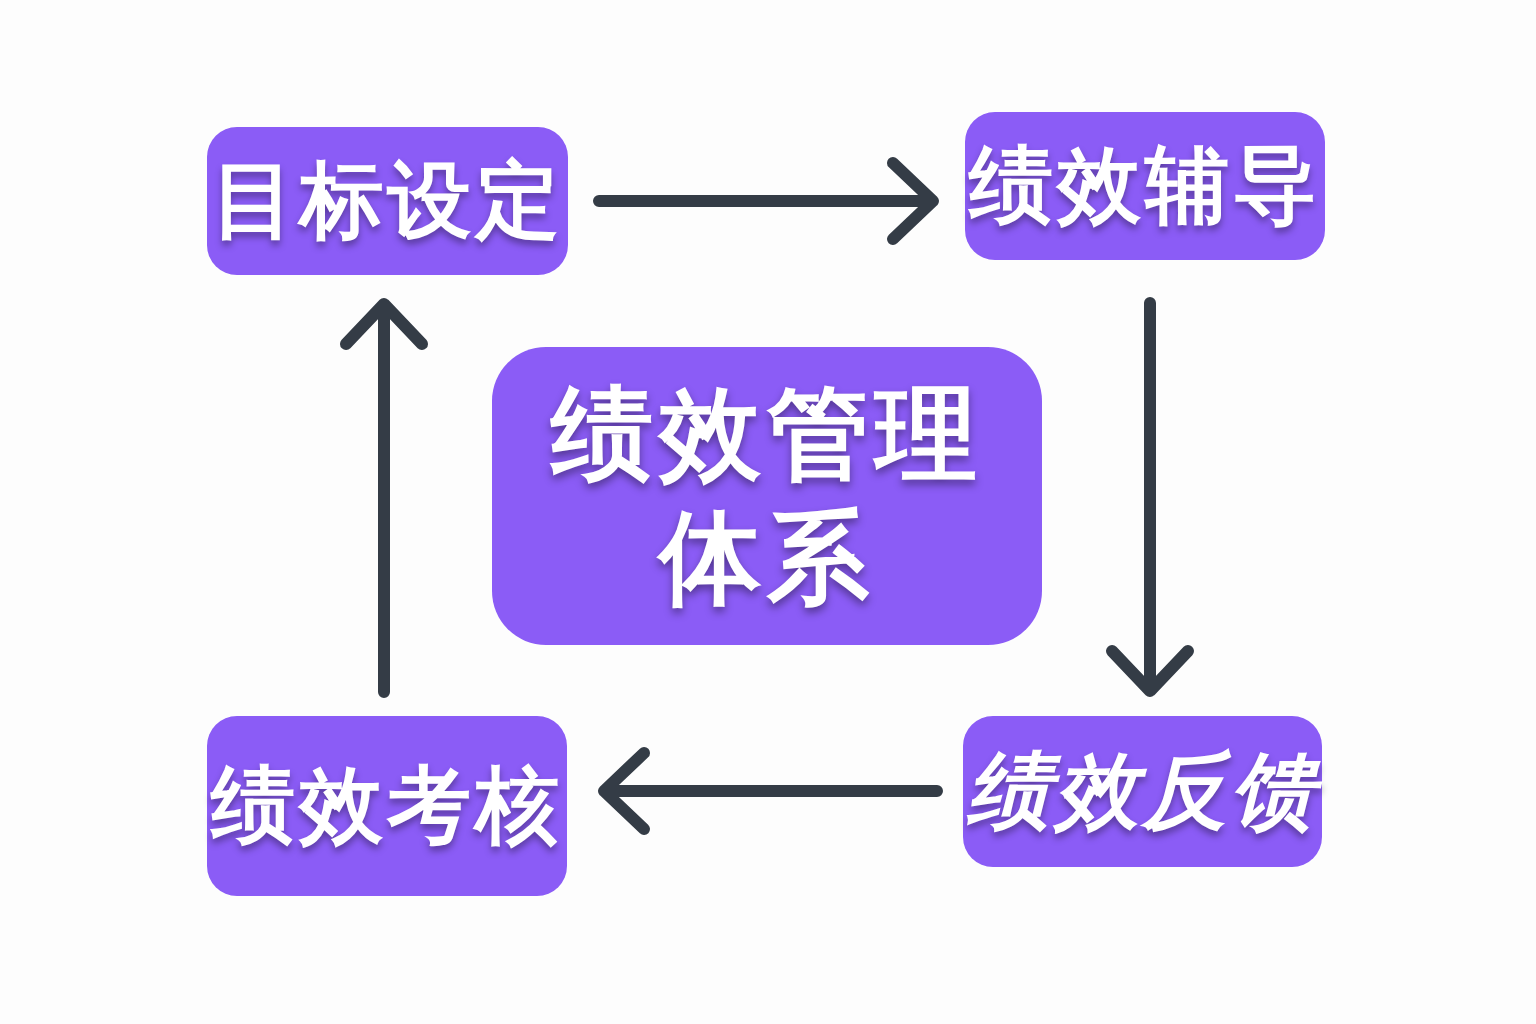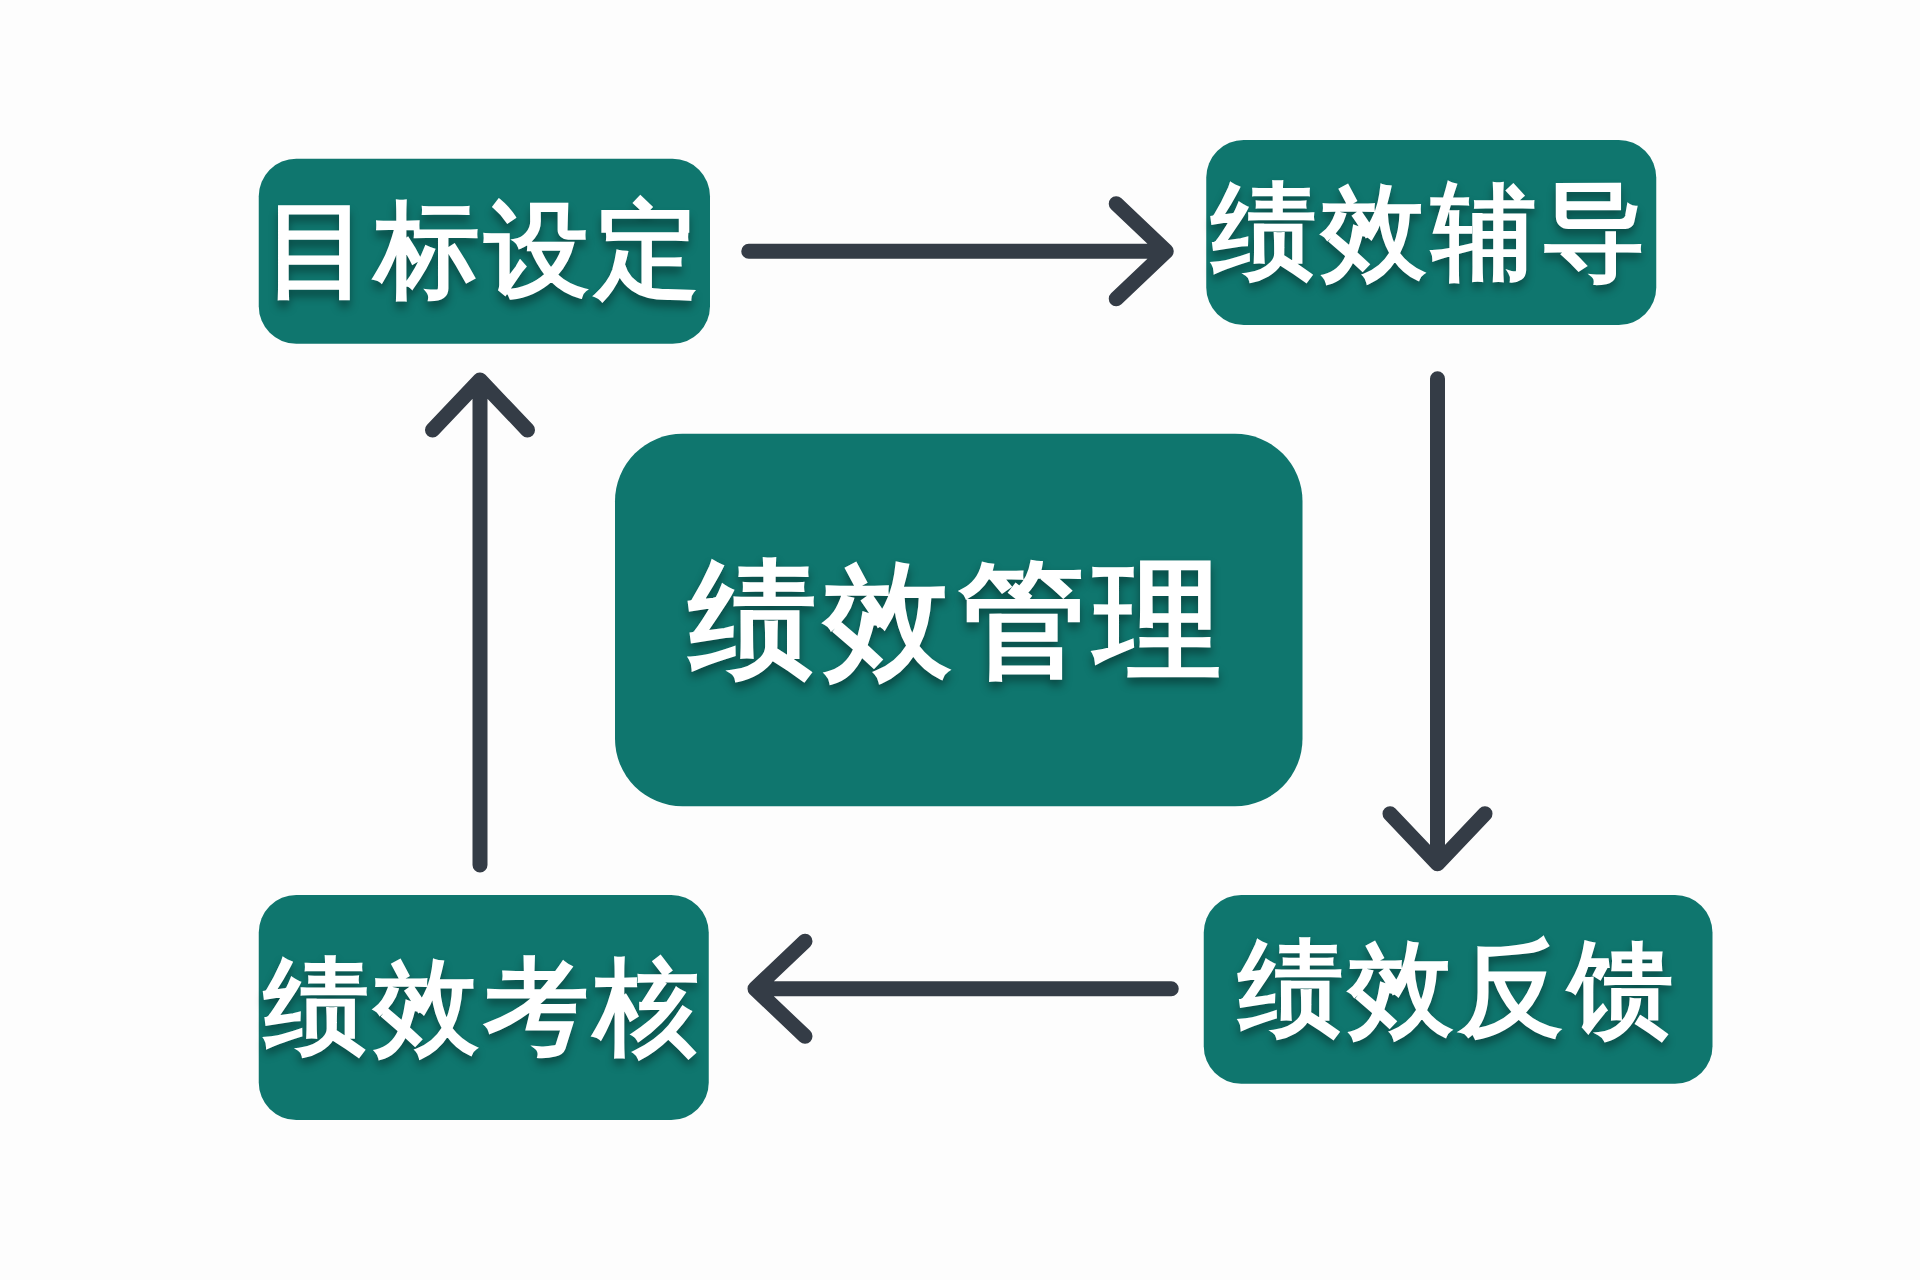--- a/index.html
+++ b/index.html
@@ -9,36 +9,36 @@
     display: flex; justify-content: center;
   }
   .canvas {
     position: relative;
     width: 1536px; height: 1024px;
     background: #fdfdfd;
     overflow: hidden;
   }
   .node {
     position: absolute;
-    background: #0f766e;
+    background: #8b5cf6;
     border-radius: 30px;
     display: flex; align-items: center; justify-content: center;
     color: #ffffff;
   }
   .node-label {
     font-size: 84px;
     font-weight: 800;
     letter-spacing: 4px;
     white-space: nowrap;
     text-shadow: 0 5px 7px rgba(0,0,0,0.35);
   }
   .node-tl { left: 207px; top: 127px; width: 361px; height: 148px; }
   .node-tr { left: 965px; top: 112px; width: 360px; height: 148px; }
   .node-bl { left: 207px; top: 716px; width: 360px; height: 180px; }
-  .node-br { left: 963px; top: 716px; width: 407px; height: 151px; }
+  .node-br { left: 963px; top: 716px; width: 359px; height: 151px; font-style: italic; }
   .node-center {
     left: 492px; top: 347px; width: 550px; height: 298px;
     border-radius: 54px;
     flex-direction: column;
   }
   .center-line {
     display: block;
     font-size: 102px;
     font-weight: 800;
     letter-spacing: 6px;
@@ -81,20 +81,21 @@
   <div class="node node-tl">
     <span class="node-label">目标设定</span>
   </div>
 
   <div class="node node-tr">
     <span class="node-label">绩效辅导</span>
   </div>
 
   <div class="node node-center">
     <span class="center-line">绩效管理</span>
+    <span class="center-line">体系</span>
   </div>
 
   <div class="node node-bl">
     <span class="node-label">绩效考核</span>
   </div>
 
   <div class="node node-br">
     <span class="node-label">绩效反馈</span>
   </div>
 

